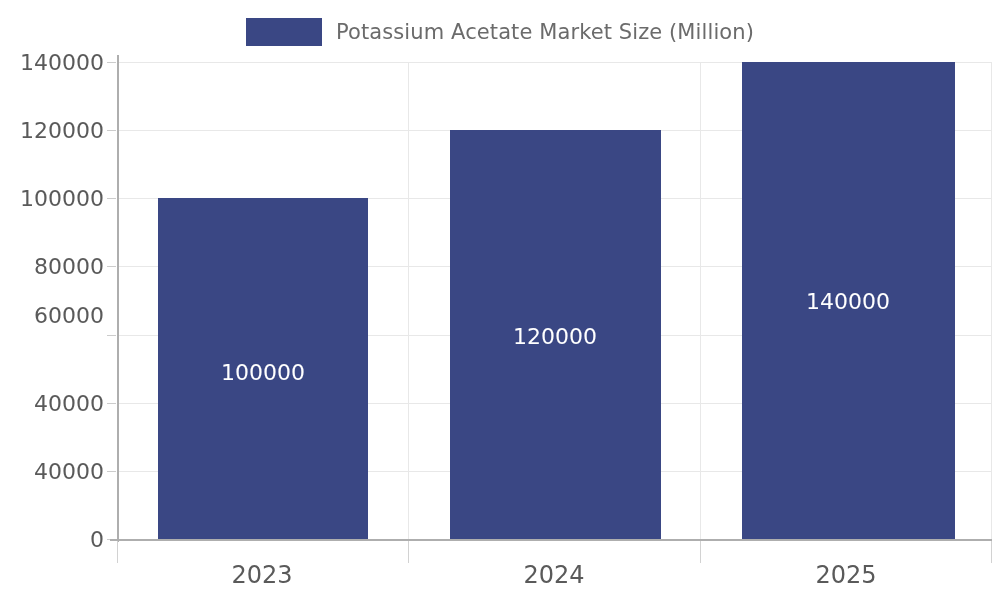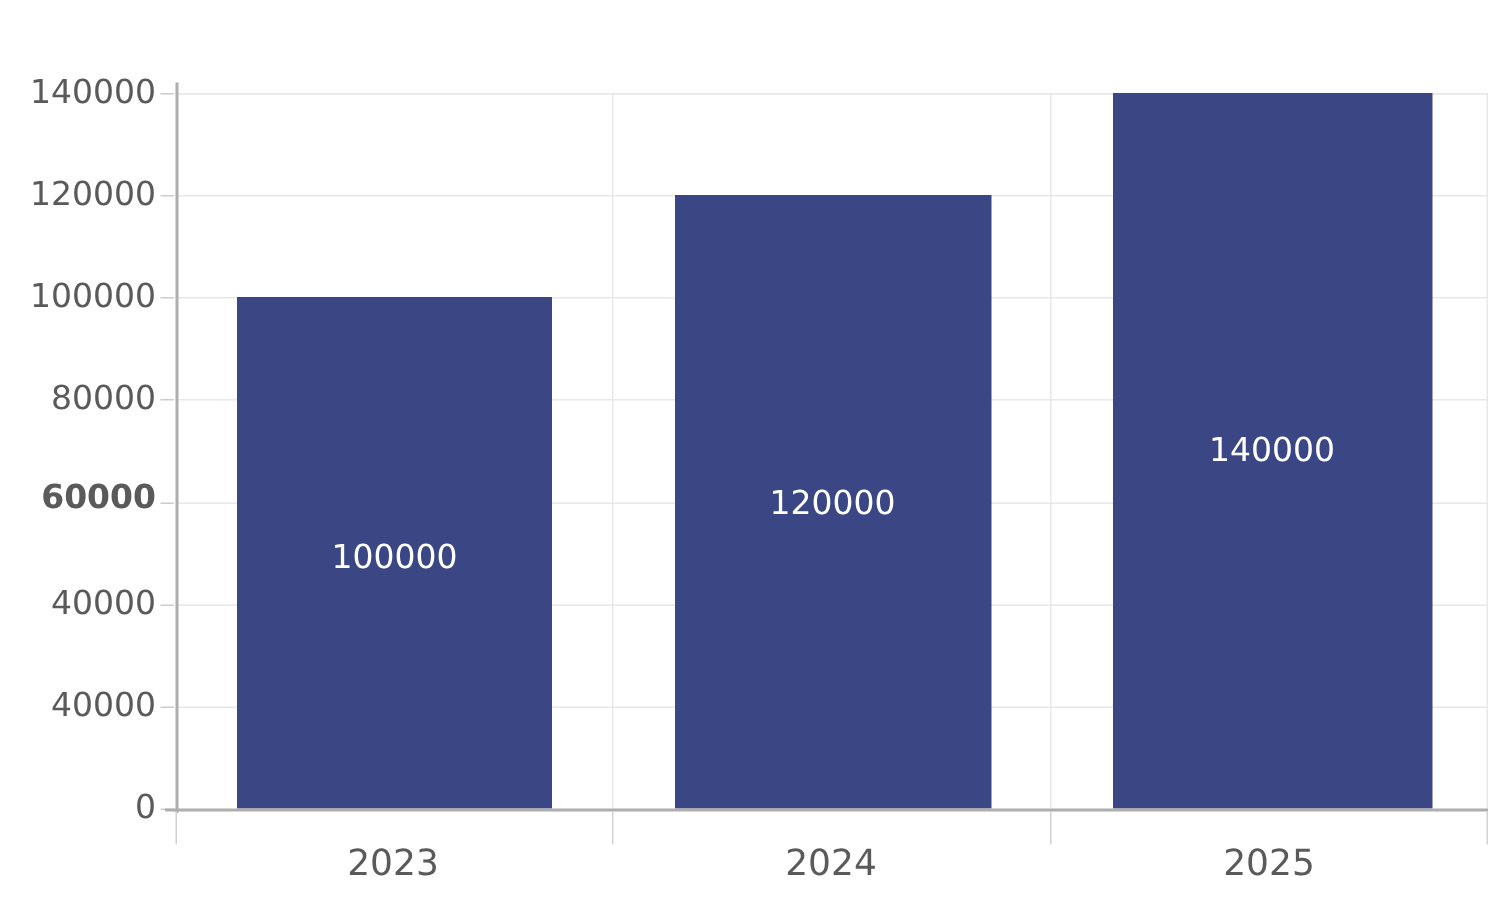--- a/index.html
+++ b/index.html
@@ -167,27 +167,33 @@
     white-space: nowrap;
     transform: translateX(-50%);
     top: 561px;
   }
 </style>
 </head>
 <body>
 
 <div id="chart-root">
 
+  <div class="legend">
+    <div class="legend-item">
+      <span class="legend-swatch" style="background: rgb(58, 71, 132);"></span>
+      <span class="legend-label">Potassium Acetate Market Size (Million)</span>
+    </div>
+  </div>
 
   <div class="y-labels-col">
     <span class="y-tick-label" style="top:62px;">140000</span>
     <span class="y-tick-label" style="top:130px;">120000</span>
     <span class="y-tick-label" style="top:198px;">100000</span>
     <span class="y-tick-label" style="top:266px;text-align:right;">80000</span>
-    <span class="y-tick-label" style="top:332px;font-weight:bold;">60000</span>
+    <span class="y-tick-label" style="top:315px;">60000</span>
     <span class="y-tick-label" style="top:403px;">40000</span>
     <span class="y-tick-label" style="top:471px;">40000</span>
     <span class="y-tick-label" style="top:539px;">0</span>
   </div>
 
   <div class="y-tick" style="left:107px; top:62px;"></div>
   <div class="y-tick" style="left:107px; top:130px;"></div>
   <div class="y-tick" style="left:107px; top:198px;"></div>
   <div class="y-tick" style="left:107px; top:266px;"></div>
   <div class="y-tick" style="left:107px; top:335px;"></div>

